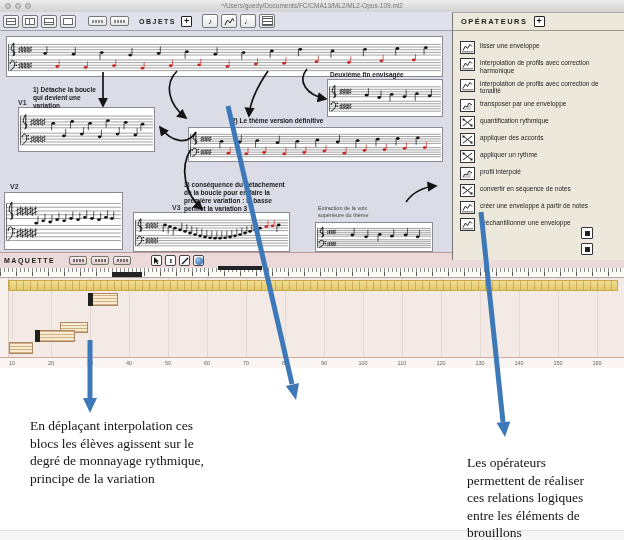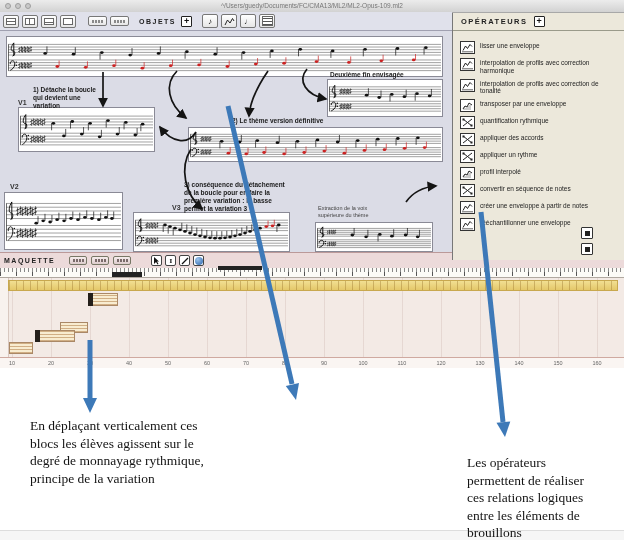--- a/index.html
+++ b/index.html
@@ -696,21 +696,21 @@
         <span class="num" style="left: 363px;">100</span>
         <span class="num" style="left: 402px;">110</span>
         <span class="num" style="left: 441px;">120</span>
         <span class="num" style="left: 480px;">130</span>
         <span class="num" style="left: 519px;">140</span>
         <span class="num" style="left: 558px;">150</span>
         <span class="num" style="left: 597px;">160</span>
       </div>
     </div>
 
-  <div class="bnote" style="left:30px;top:417px">En déplaçant verticalement ces
+  <div class="bnote" style="left:30px;top:417px">En déplaçant interpolation ces
 blocs les élèves agissent sur le
 degré de monnayage rythmique,
 principe de la variation</div>
   <div class="bnote" style="left:467px;top:454px">Les opérateurs
 permettent de réaliser
 ces relations logiques
 entre les éléments de
 brouillons</div>
 
   <svg id="blue-arrows" width="624" height="540">

